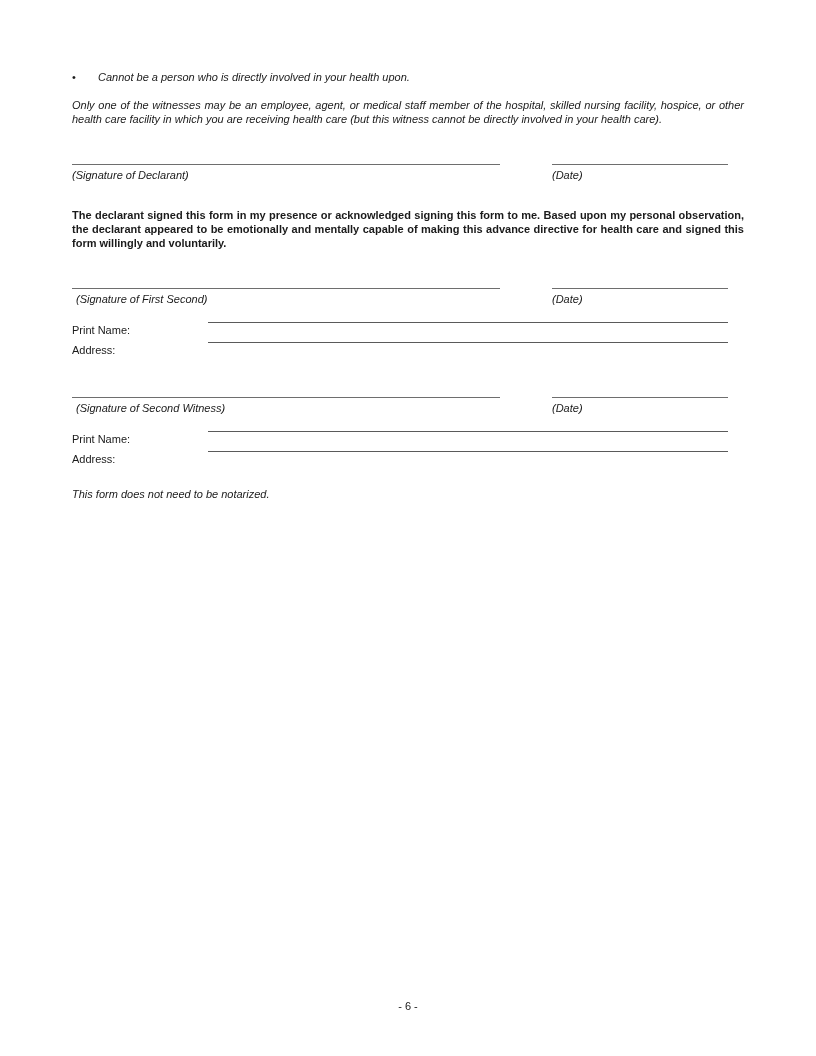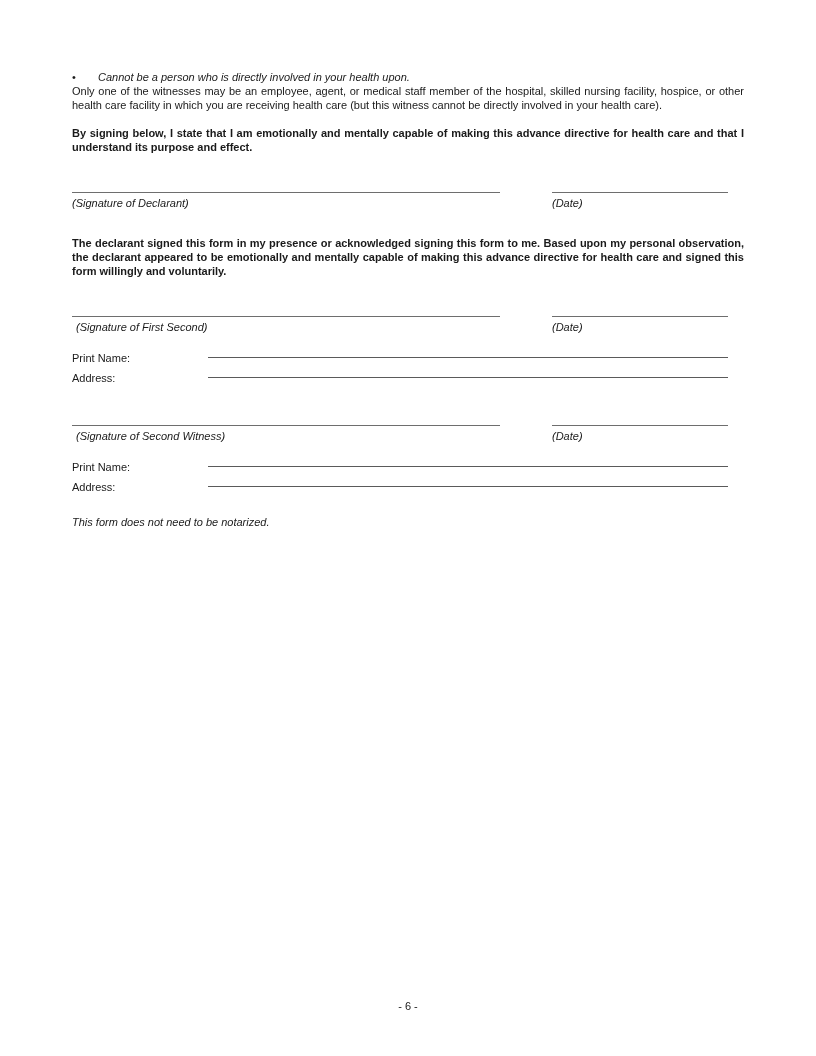--- a/index.html
+++ b/index.html
@@ -29,20 +29,22 @@
   .bullet-row { display: flex; }
   .bullet-glyph {
     width: 26px;
     flex: 0 0 26px;
     font-size: 11px;
     line-height: 14px;
   }
   .bullet-text { font-style: italic; }
 
   .para-italic {
+    margin-top: 14px;
+    font-style: italic;
     text-align: justify;
   }
 
   .para-bold {
     margin-top: 14px;
     font-weight: bold;
     text-align: justify;
   }
 
   .para-bold-2 {
@@ -66,21 +68,21 @@
   .sig-label {
     margin-top: 3px;
     font-style: italic;
   }
   .sig-label.indented { padding-left: 4px; }
 
   
   .fields-block { margin-top: 16px; }
   .field-row {
     display: flex;
-    align-items: center;
+    align-items: flex-start;
     height: 17px;
     margin-top: 3px;
   }
   .field-label {
     flex: 0 0 136px;
     line-height: 17px;
     align-self: center;
   }
   .field-line {
     flex: 1;
@@ -111,21 +113,20 @@
 <div class="page">
   <div class="content">
 
     <div class="bullet-row">
       <span class="bullet-glyph">•</span>
       <span class="bullet-text">Cannot be a person who is directly involved in your health upon.</span>
     </div>
 
     <p class="para-italic">Only one of the witnesses may be an employee, agent, or medical staff member of the hospital, skilled nursing facility, hospice, or other health care facility in which you are receiving health care (but this witness cannot be directly involved in your health care).</p>
 
-    <p class="para-bold">By signing below, I state that I am emotionally and mentally capable of making this advance directive for health care and that I understand its purpose and effect.</p>
 
     <div class="sig-row">
       <div class="sig-col-main">
         <div class="blank-line"></div>
         <div class="sig-label">(Signature of Declarant)</div>
       </div>
       <div class="sig-col-date">
         <div class="blank-line"></div>
         <div class="sig-label">(Date)</div>
       </div>

